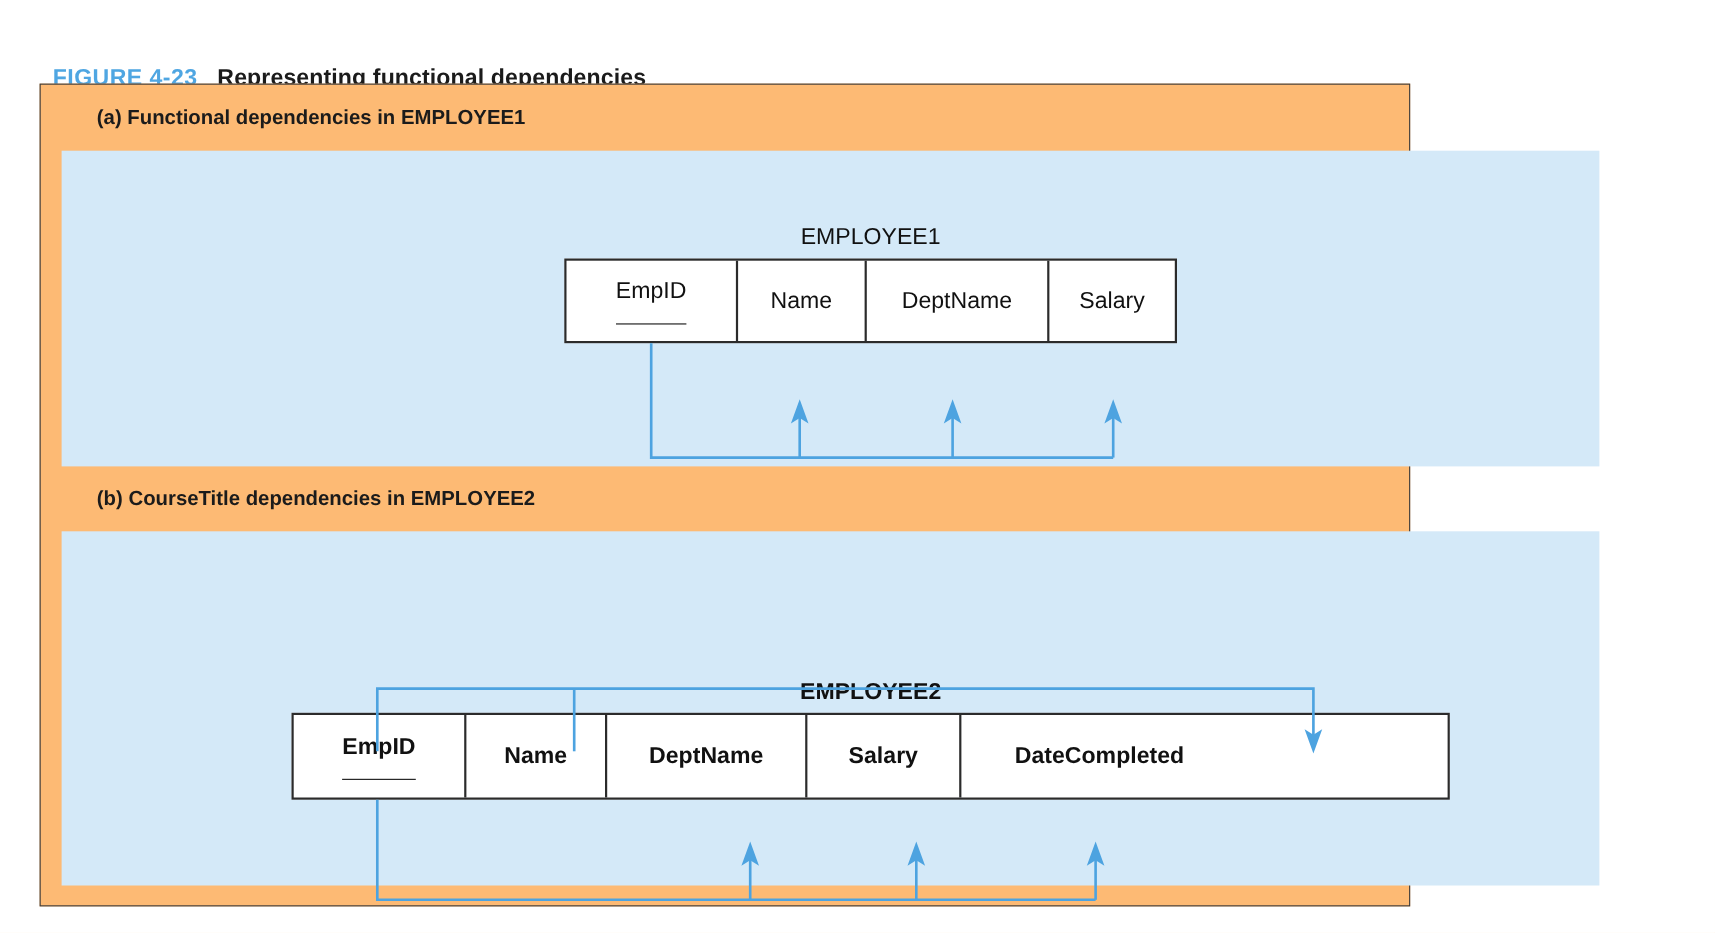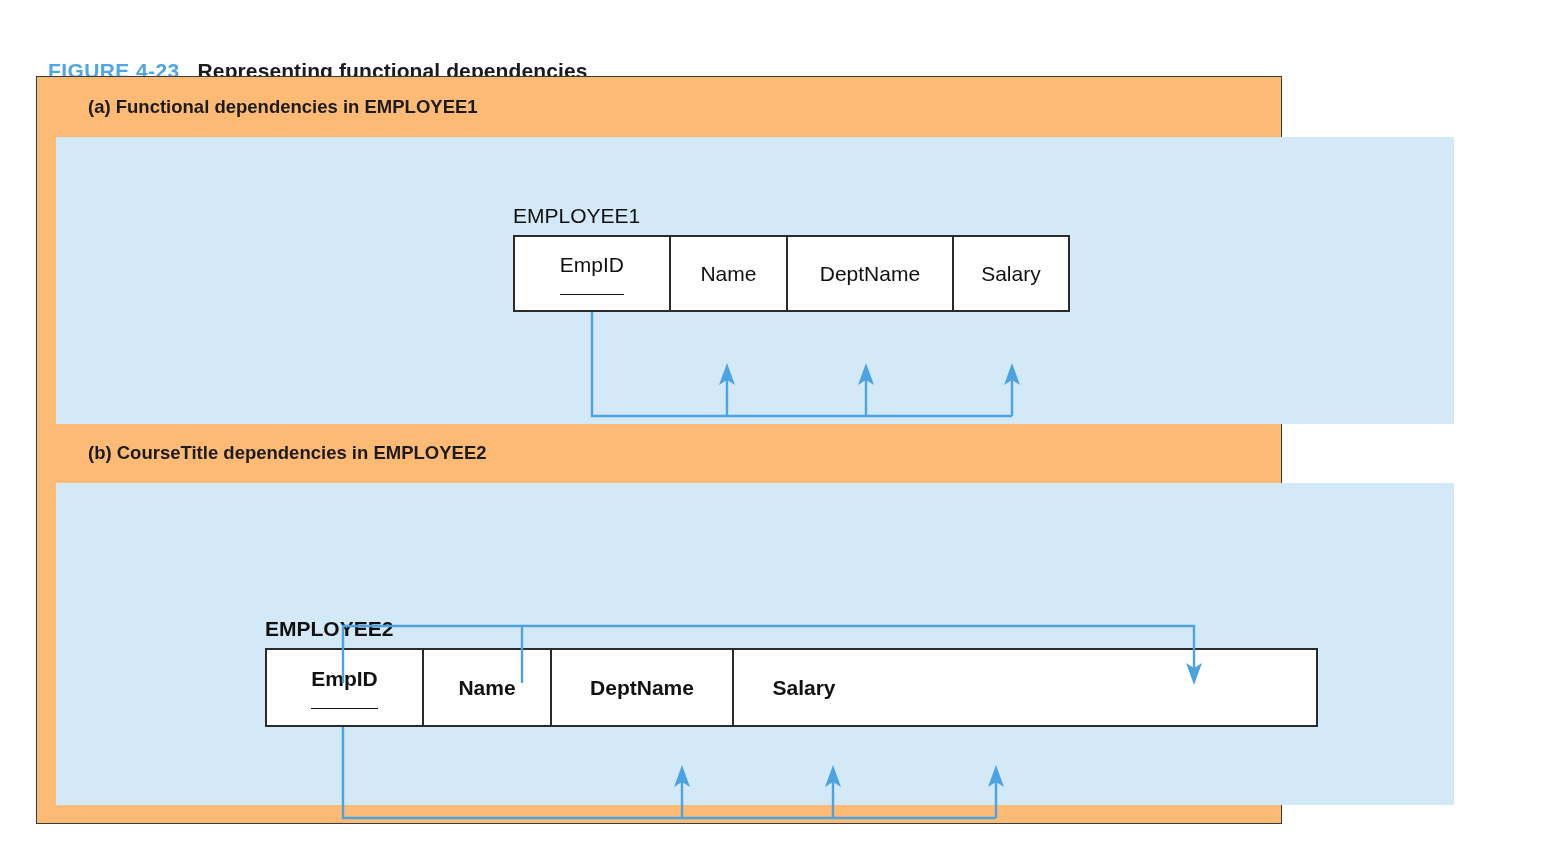--- a/index.html
+++ b/index.html
@@ -69,21 +69,21 @@
   #panel-b { left: 19px; top: 406px; width: 1398px; height: 322px; font-weight: bold; }
 
   
   .relation {
     position: absolute;
   }
   .relation-name {
     position: absolute;
     left: 0;
     width: 100%;
-    text-align: left;
+    text-align: center;
     font-size: 21px;
     color: #111111;
     white-space: nowrap;
   }
   .relation-row {
     position: absolute;
     display: flex;
     border: 2px solid #2b2b2b;
     box-sizing: border-box;
     background: #ffffff;
@@ -177,20 +177,23 @@
         </div>
         <div class="attr-cell" style="width:128px;">
           <span class="attr-label">Name</span>
         </div>
         <div class="attr-cell" style="width:182px;">
           <span class="attr-label">DeptName</span>
         </div>
         <div class="attr-cell" style="width:140px;">
           <span class="attr-label">Salary</span>
         </div>
+        <div class="attr-cell" style="width:251px;">
+          <span class="attr-label">DateCompleted</span>
+        </div>
       </div>
     </div>
 
     <svg class="fd-layer" width="1398" height="322">
       <g fill="none" stroke="#4DA3E0" stroke-width="2.4">
 
         <path d="M 287 200 L 287 143 L 1138 143 L 1138 188"></path>
         <path d="M 466 200 L 466 143"></path>
 
         <path d="M 287 244 L 287 335 L 940 335"></path>

